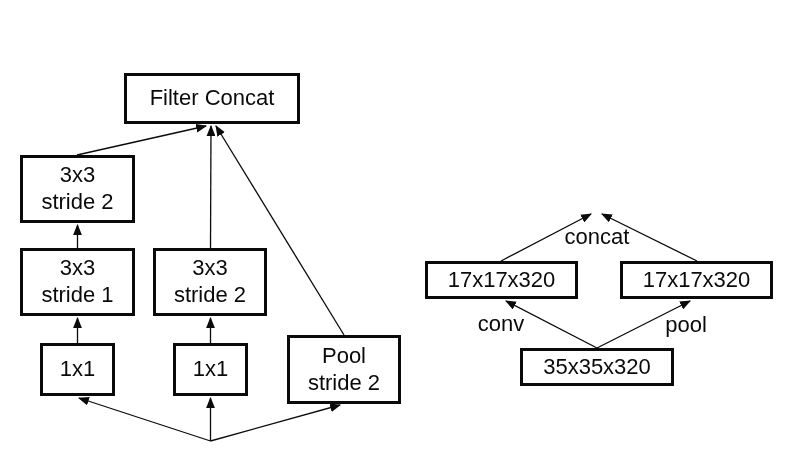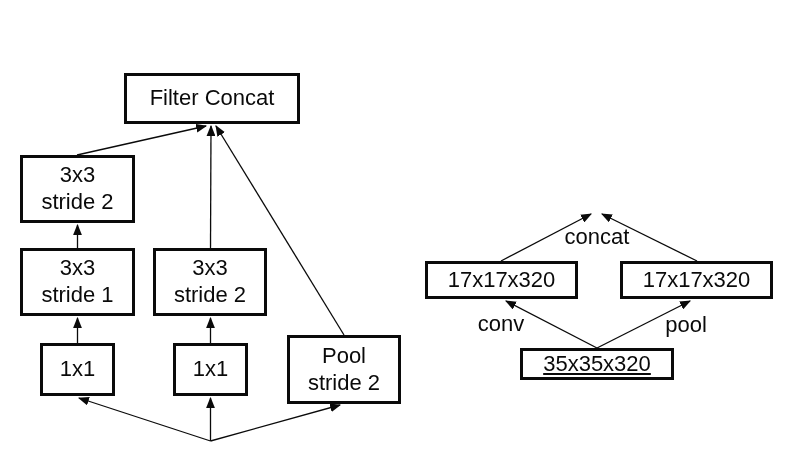--- a/index.html
+++ b/index.html
@@ -87,19 +87,19 @@
 stride 1</div>
   <div class="node" style="left:153px; top:213px; width:114px; height:68px;">3x3
 stride 2</div>
   <div class="node" style="left:40px;  top:308px; width:75px;  height:53px;">1x1</div>
   <div class="node" style="left:173px; top:308px; width:75px;  height:53px;">1x1</div>
   <div class="node" style="left:287px; top:300px; width:114px; height:69px;">Pool
 stride 2</div>
 
   <div class="node" style="left:425px; top:226px; width:153px; height:38px;">17x17x320</div>
   <div class="node" style="left:620px; top:226px; width:153px; height:38px;">17x17x320</div>
-  <div class="node" style="left:520px; top:313px; width:154px; height:32px;text-decoration:underline;">35x35x320</div>
+  <div class="node" style="left:520px; top:313px; width:154px; height:38px;">35x35x320</div>
 
   <div class="edge-label" style="left:547px; top:189px;">concat</div>
   <div class="edge-label" style="left:451px; top:276px;">conv</div>
   <div class="edge-label" style="left:636px; top:277px;">pool</div>
 
 </div>
 
 </body></html>

